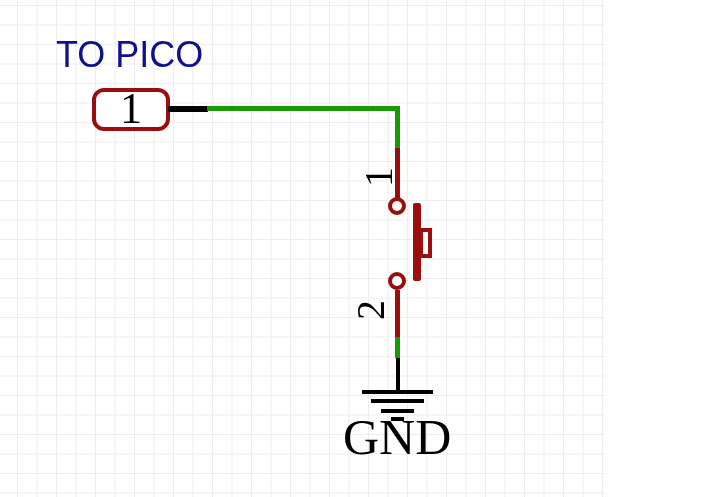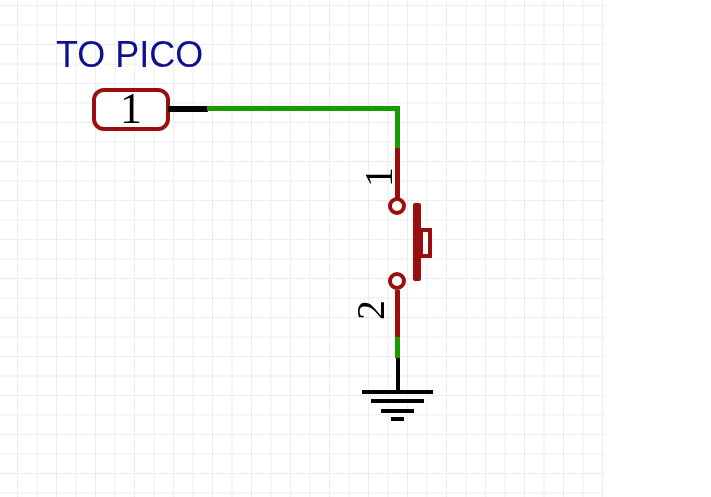--- a/index.html
+++ b/index.html
@@ -120,14 +120,15 @@
   <div class="pin-num pin-num-2">2</div>
   <div class="wire red seg-pin2"></div>
 
   <div class="wire green seg-wire-gnd-green"></div>
   <div class="wire black seg-wire-gnd-black"></div>
 
   <div class="gnd-bar gnd-bar1"></div>
   <div class="gnd-bar gnd-bar2"></div>
   <div class="gnd-bar gnd-bar3"></div>
   <div class="gnd-bar gnd-bar4"></div>
+  <div class="abs gnd-label">GND</div>
 
 </div>
 
 </body></html>

